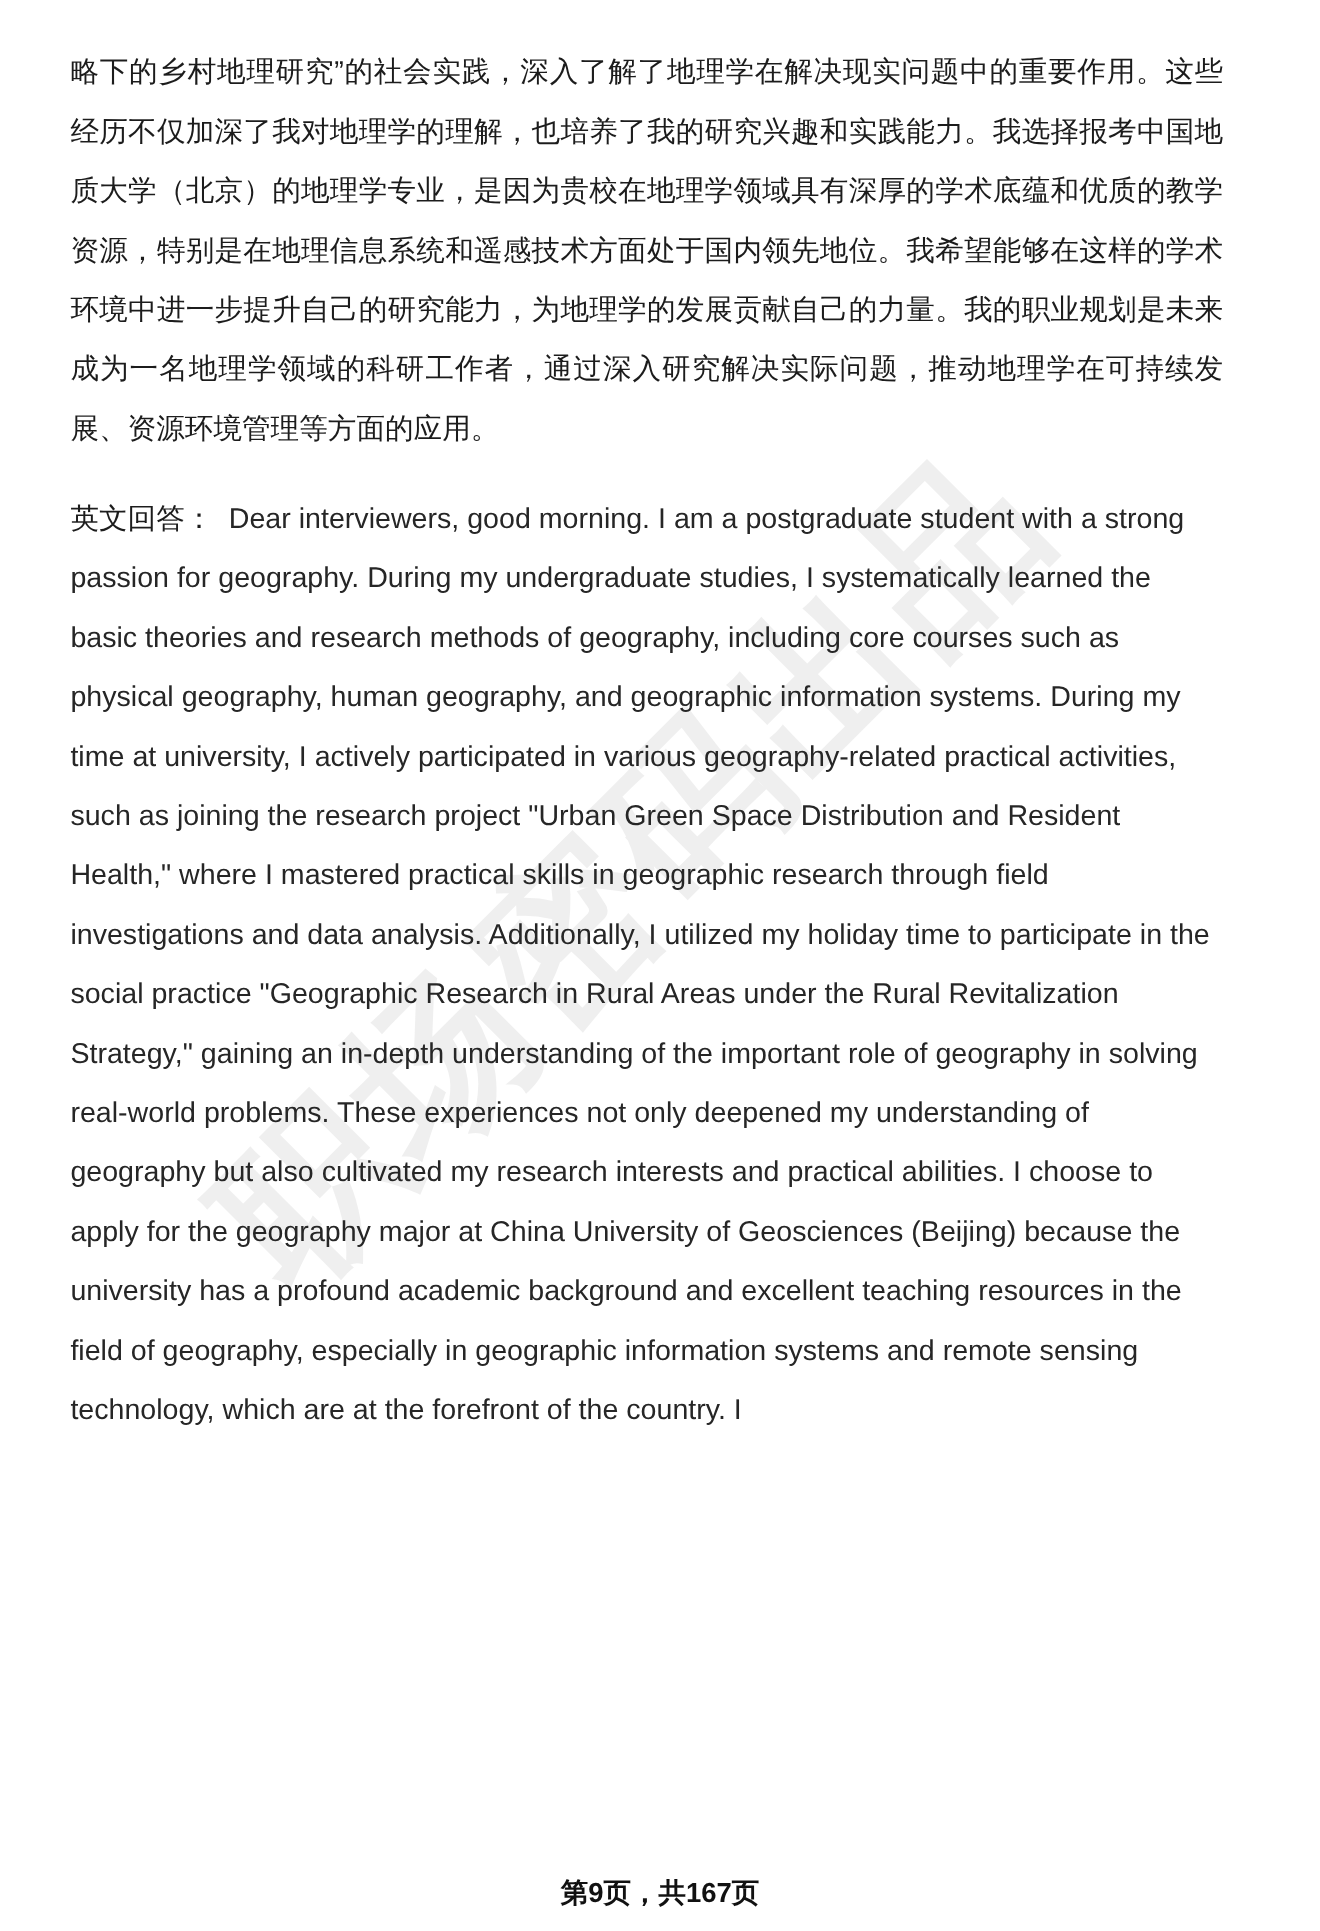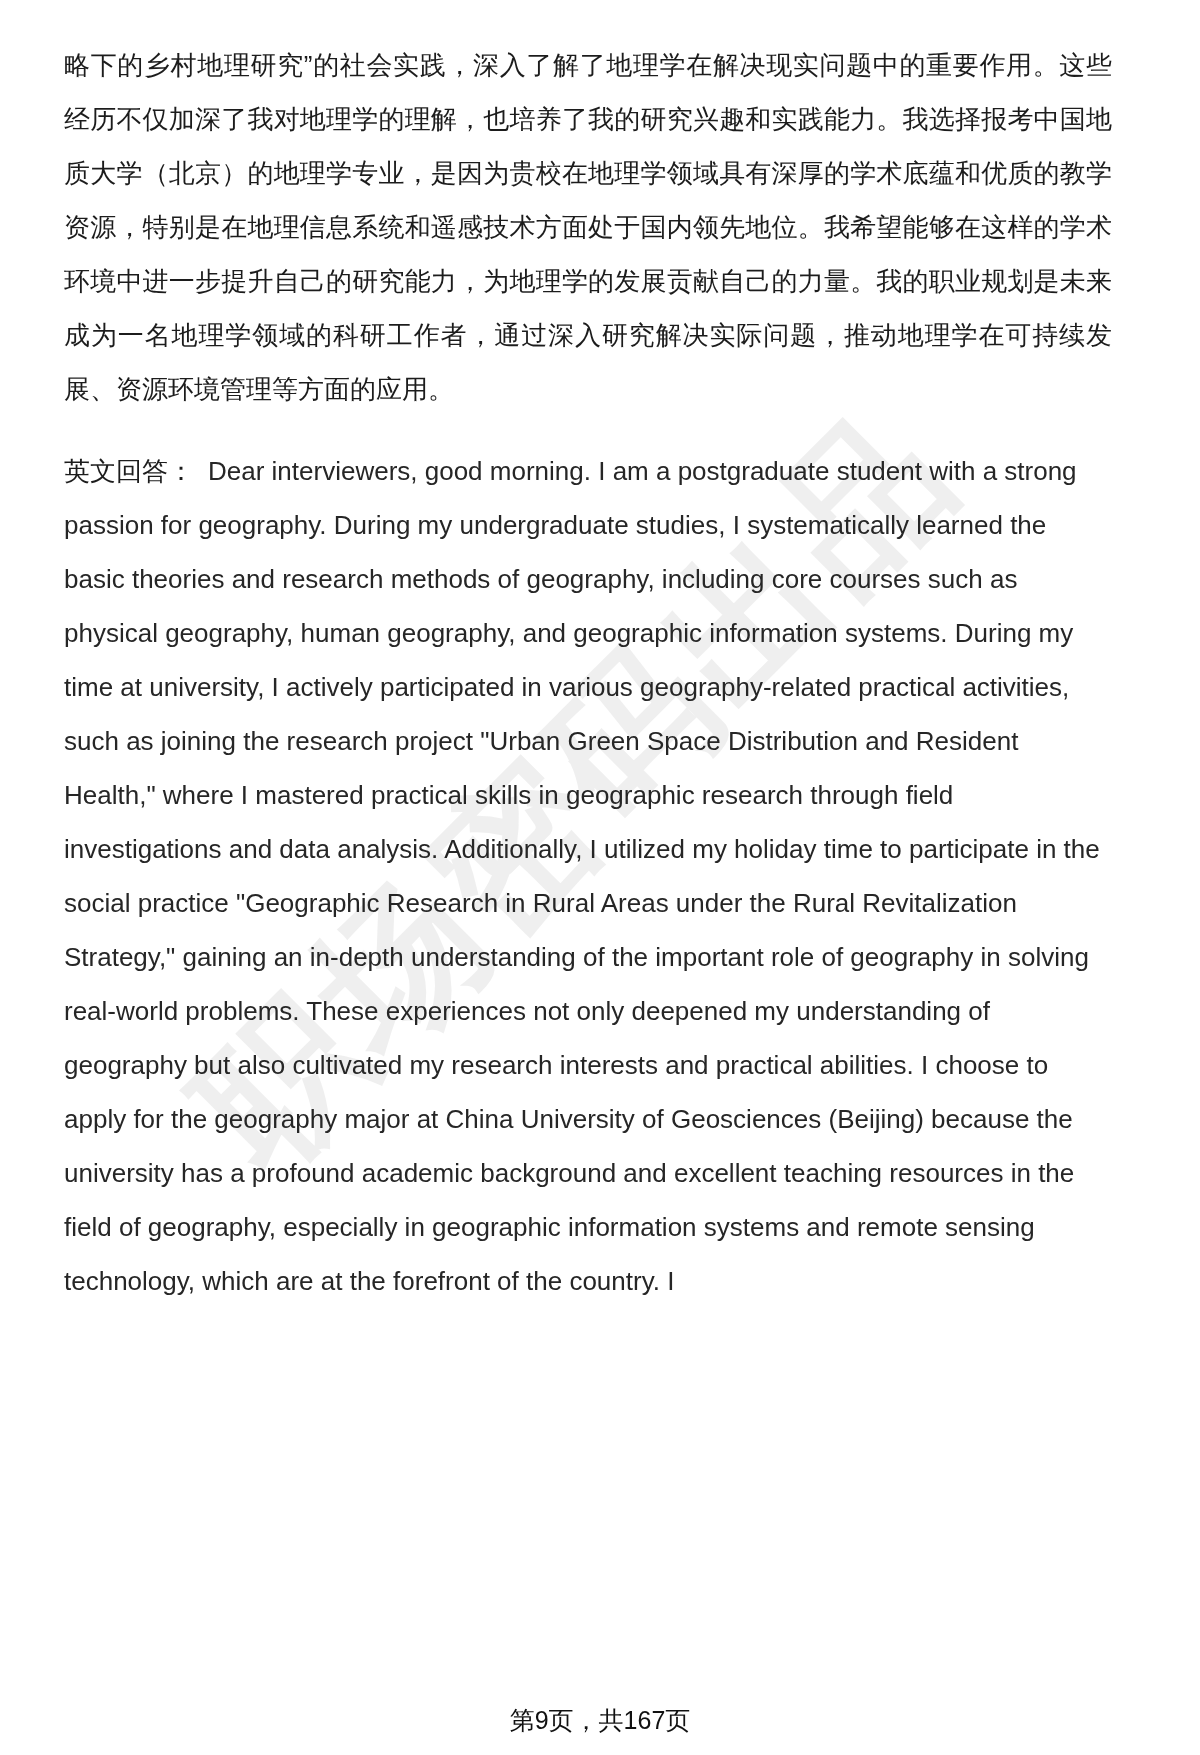--- a/index.html
+++ b/index.html
@@ -61,20 +61,21 @@
   }
   .footer {
     position: absolute;
     z-index: 1;
     bottom: 18px;
     left: 0;
     width: 100%;
     text-align: center;
     font-size: 25px;
     color: #111111;
+    font-weight: bold;
   }
 </style>
 </head>
 <body>
 
 <div class="page">
 
   <div class="watermark">职场密码出品</div>
 
   <div class="content">

